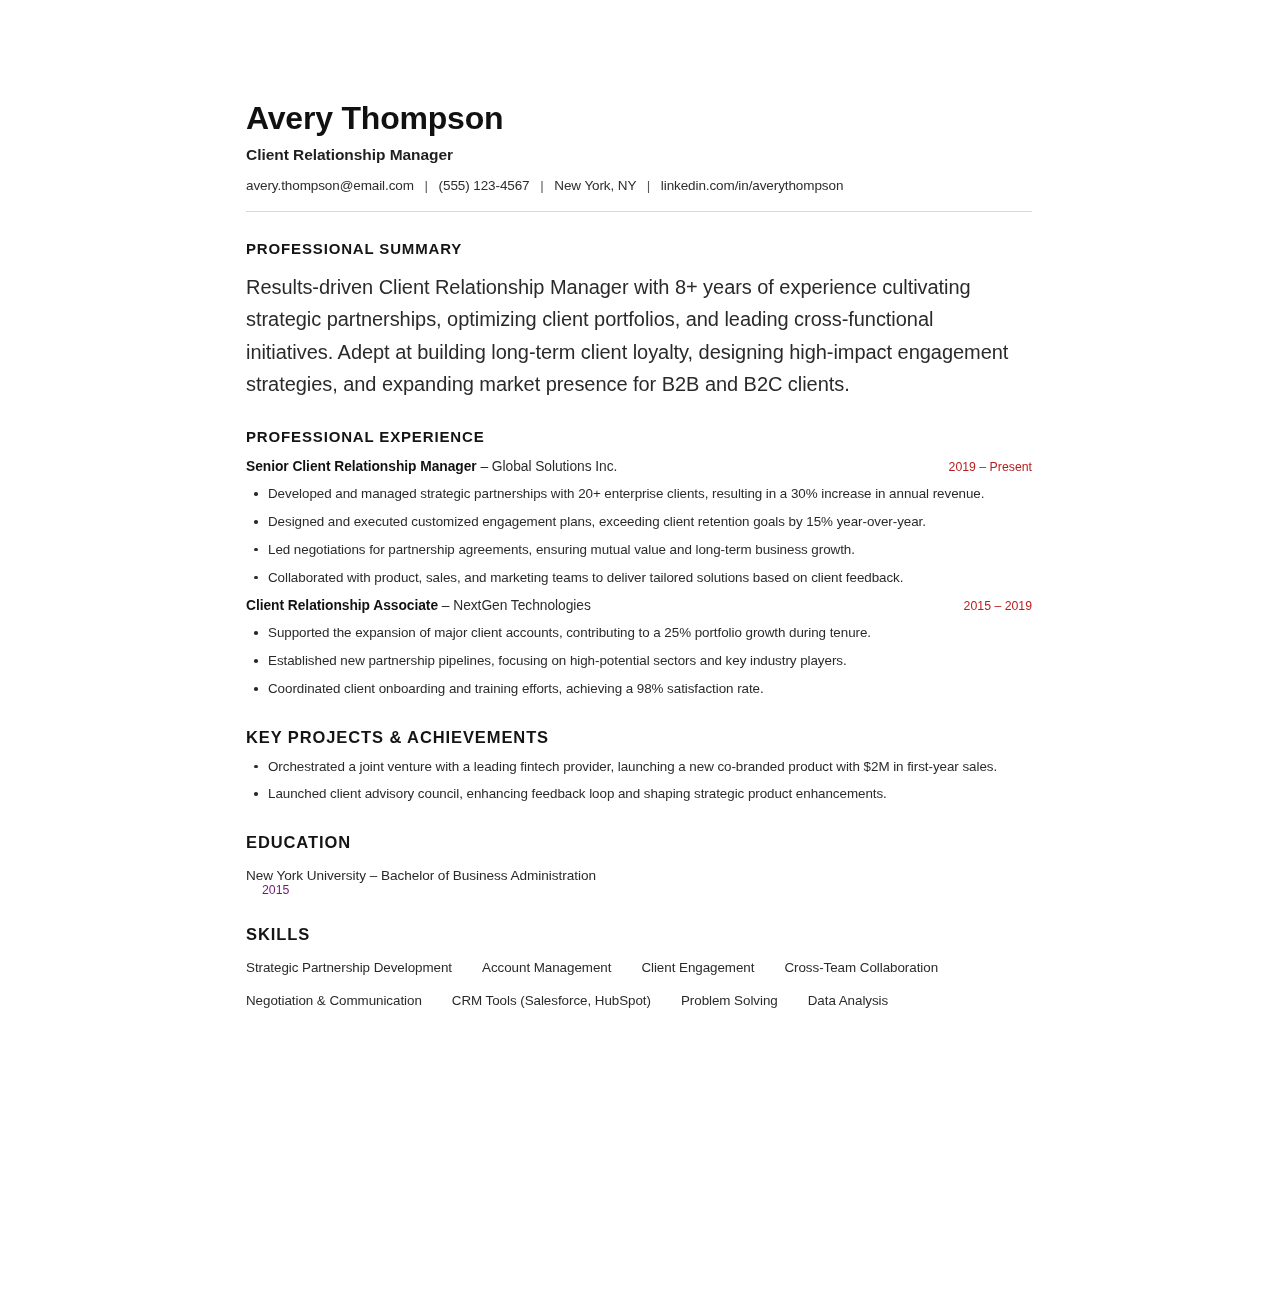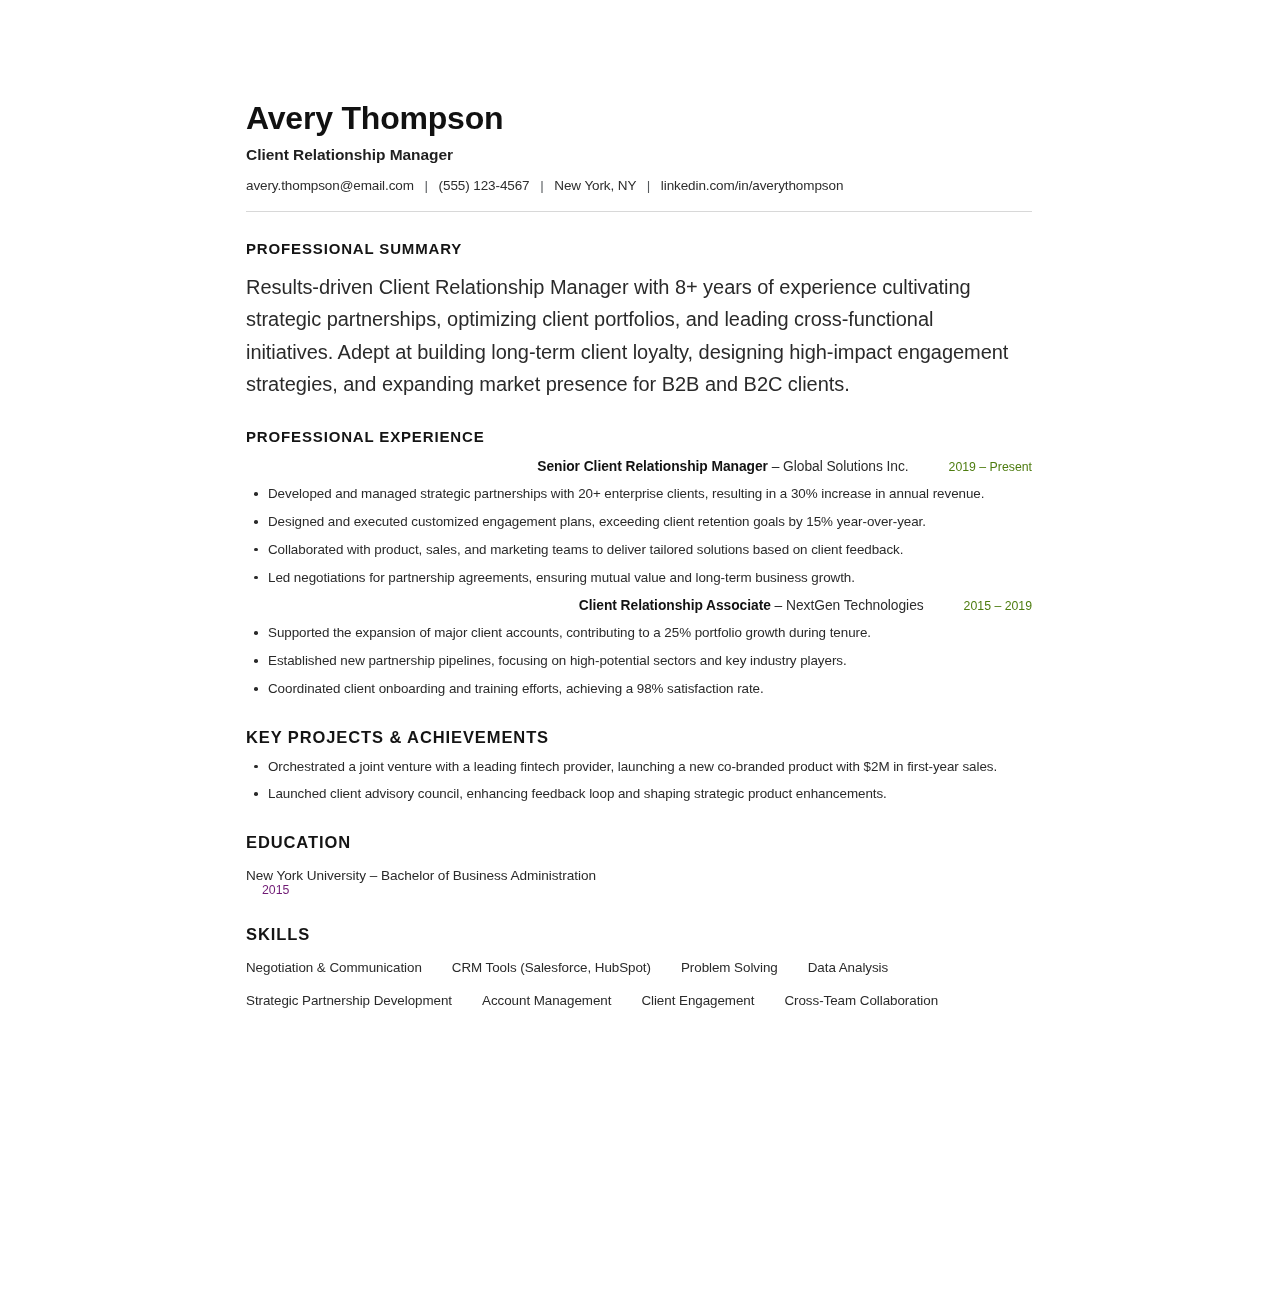--- a/index.html
+++ b/index.html
@@ -92,36 +92,36 @@
     max-width: 780px;
   }
 
   
   .job { margin-top: 14px; }
   .job + .job { margin-top: 10px; }
 
   .job-header {
     display: flex;
     align-items: baseline;
-    justify-content: flex-end;
+    justify-content: space-between;
     gap: 24px;
   }
 
   .job-role {
     font-size: 13.8px;
     color: #232323;
     letter-spacing: -0.05px;
   }
   .job-role .role { font-weight: bold; color: #121212; }
   .job-role .dash { color: #2c2c2c; }
   .job-role .company { color: #2c2c2c; }
 
   .job-dates {
     font-size: 12.3px;
-    color: #4d7c0f;
+    color: #b91c1c;
     white-space: nowrap;
     padding-left: 16px;
   }
 
   ul.bullets {
     margin-top: 10px;
     list-style: none;
   }
   ul.bullets li {
     position: relative;
@@ -217,22 +217,22 @@
           <div class="job-role">
             <span class="role">Senior Client Relationship Manager</span>
             <span class="dash">–</span>
             <span class="company">Global Solutions Inc.</span>
           </div>
           <div class="job-dates">2019 – Present</div>
         </div>
         <ul class="bullets">
           <li>Developed and managed strategic partnerships with 20+ enterprise clients, resulting in a 30% increase in annual revenue.</li>
           <li>Designed and executed customized engagement plans, exceeding client retention goals by 15% year-over-year.</li>
+          <li>Led negotiations for partnership agreements, ensuring mutual value and long-term business growth.</li>
           <li>Collaborated with product, sales, and marketing teams to deliver tailored solutions based on client feedback.</li>
-          <li>Led negotiations for partnership agreements, ensuring mutual value and long-term business growth.</li>
         </ul>
       </div>
 
       <div class="job">
         <div class="job-header">
           <div class="job-role">
             <span class="role">Client Relationship Associate</span>
             <span class="dash">–</span>
             <span class="company">NextGen Technologies</span>
           </div>
@@ -259,28 +259,28 @@
       <div class="edu-row">
         <div class="edu-text">New York University – Bachelor of Business Administration</div>
         <div class="edu-year">2015</div>
       </div>
     </div>
 
     <div class="section">
       <div class="section-heading lg">SKILLS</div>
       <div class="skills-rows">
         <div class="skills-row">
+          <span class="skill">Strategic Partnership Development</span>
+          <span class="skill">Account Management</span>
+          <span class="skill">Client Engagement</span>
+          <span class="skill">Cross-Team Collaboration</span>
+        </div>
+        <div class="skills-row">
           <span class="skill">Negotiation &amp; Communication</span>
           <span class="skill">CRM Tools (Salesforce, HubSpot)</span>
           <span class="skill">Problem Solving</span>
           <span class="skill">Data Analysis</span>
         </div>
-        <div class="skills-row">
-          <span class="skill">Strategic Partnership Development</span>
-          <span class="skill">Account Management</span>
-          <span class="skill">Client Engagement</span>
-          <span class="skill">Cross-Team Collaboration</span>
-        </div>
       </div>
     </div>
 
   </div>
 </div>
 
 </body></html>

